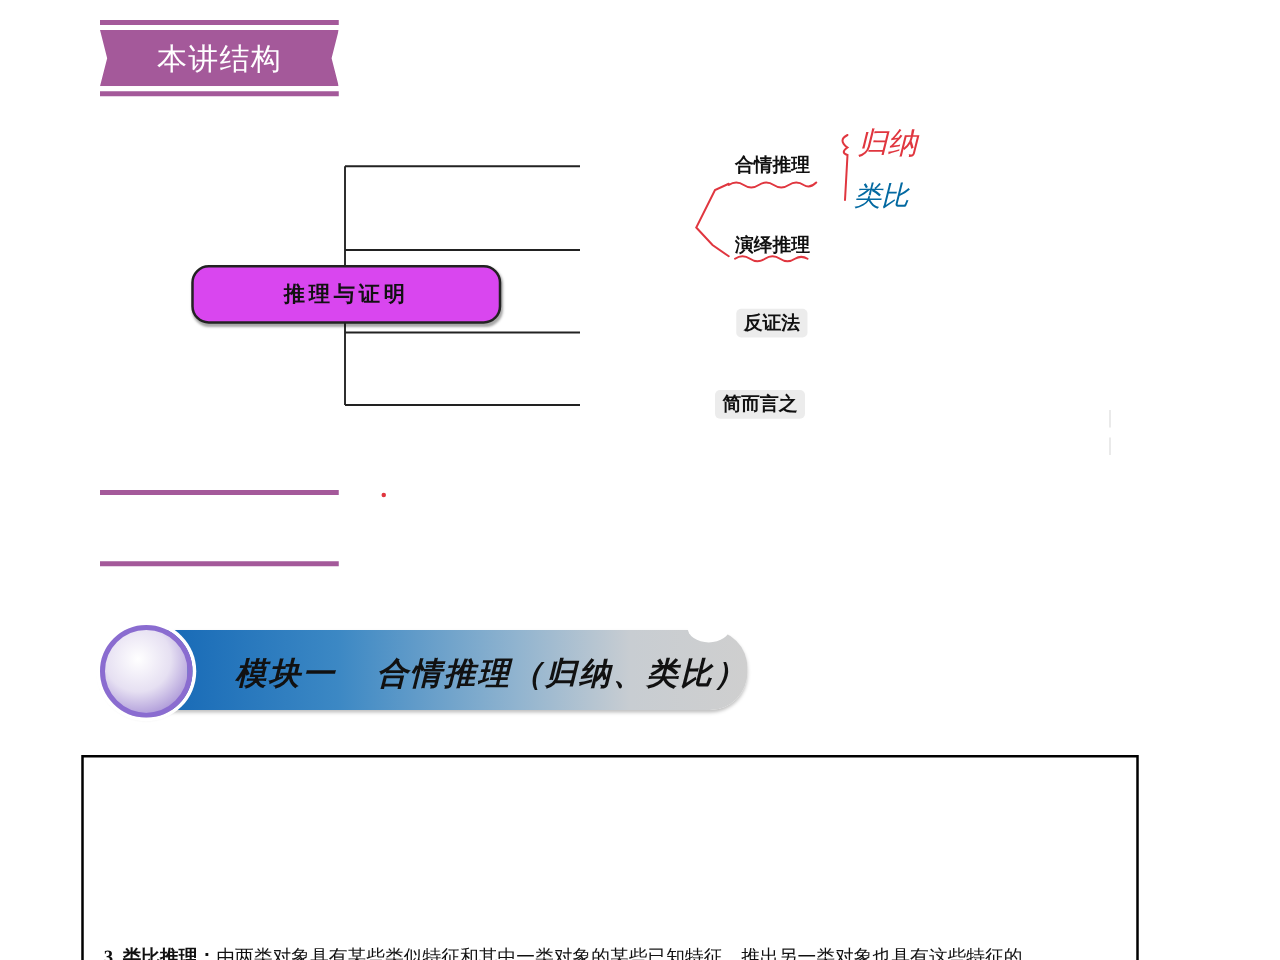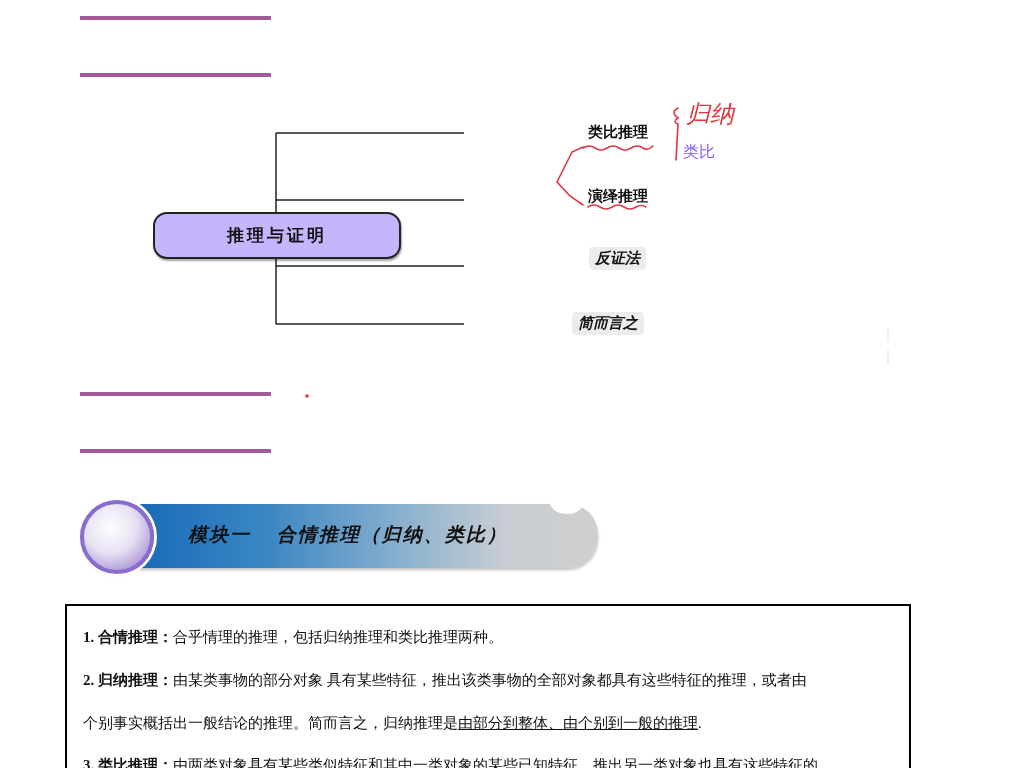--- a/index.html
+++ b/index.html
@@ -8,46 +8,49 @@
   .banner .bar{position:absolute;left:0;right:0;height:4px;background:#a4599a;}
   .banner .bar.top{top:0;}
   .banner .bar.bot{bottom:0;}
   .banner .body{position:absolute;left:0;right:0;top:8px;bottom:8px;background:#a4599a;
     clip-path:polygon(0 0,100% 0,97% 50%,100% 100%,0 100%,3% 50%);
     display:flex;align-items:center;justify-content:center;}
   .banner .body span{color:#ffffff;font-size:24px;letter-spacing:1px;font-family:"DejaVu Sans",sans-serif;}
 
   .mindmap-lines{position:absolute;left:0;top:0;}
   .center-node{position:absolute;left:153px;top:212px;width:244px;height:43px;border:2px solid #222;border-radius:14px;
-    background:#c4b5fd;box-shadow:1px 2px 2px rgba(0,0,0,.35);display:flex;align-items:center;justify-content:center;}
+    background:#d946ef;box-shadow:1px 2px 2px rgba(0,0,0,.35);display:flex;align-items:center;justify-content:center;}
   .center-node span{font-family:"DejaVu Serif",serif;font-weight:bold;font-size:17px;letter-spacing:3px;color:#111;}
   .branch{position:absolute;font-weight:bold;font-size:15px;color:#111;font-family:"DejaVu Sans",sans-serif;}
-  .branch.smudge{background:rgba(200,200,200,.35);padding:2px 6px;border-radius:4px;font-style:italic;}
+  .branch.smudge{background:rgba(200,200,200,.35);padding:2px 6px;border-radius:4px;}
 
   .module{position:absolute;left:80px;top:500px;width:520px;height:74px;}
   .module .ribbon{position:absolute;left:50px;top:4px;width:468px;height:64px;border-radius:0 30px 30px 0;
     background:linear-gradient(90deg,#1669b6 0%,#3c88c4 30%,#8fb3cf 60%,#c8cdd2 80%,#cfcfcf 100%);
     box-shadow:0 2px 3px rgba(0,0,0,.25);}
   .module .notch{position:absolute;left:470px;top:-10px;width:34px;height:24px;border-radius:50%;background:#fff;}
   .module .circle{position:absolute;left:0;top:0;width:74px;height:74px;border-radius:50%;
     background:radial-gradient(circle at 40% 35%,#ffffff 0%,#e6e0f2 45%,#b5a3dc 75%,#7a5ac4 100%);
     border:4px solid #8a6cd0;box-sizing:border-box;box-shadow:0 0 0 3px #fff,0 1px 3px rgba(0,0,0,.3);}
   .module .title{position:absolute;left:108px;top:22px;font-family:"DejaVu Serif",serif;font-weight:bold;font-style:italic;
-    font-size:19px;color:#111;letter-spacing:2px;white-space:pre;}
+    font-size:25px;color:#111;letter-spacing:2px;white-space:pre;}
 
   .defbox{position:absolute;left:65px;top:604px;width:846px;height:180px;border:2px solid #000;box-sizing:border-box;}
   .defline{position:absolute;left:16px;font-family:"Liberation Serif","DejaVu Serif",serif;font-size:15px;color:#111;white-space:nowrap;}
   .defline b{font-weight:bold;}
   .defline u{text-decoration:underline;}
 </style>
 </head>
 <body>
 
 <div class="banner" style="top:16px;">
   <div class="bar top"></div>
+  <div class="body">
+    <span>本讲结构</span>
+  </div>
   <div class="bar bot"></div>
 </div>
 
 <svg class="mindmap-lines" width="1024" height="400">
   <g stroke="#222" stroke-width="1.5" fill="none">
     <line x1="276" y1="133" x2="276" y2="324"></line>
     <line x1="276" y1="133" x2="464" y2="133"></line>
     <line x1="276" y1="200" x2="464" y2="200"></line>
     <line x1="276" y1="266" x2="464" y2="266"></line>
     <line x1="276" y1="324" x2="464" y2="324"></line>
@@ -71,49 +74,38 @@
   <g stroke="#ddd" stroke-width="1">
     <line x1="888" y1="328" x2="888" y2="342"></line>
     <line x1="888" y1="350" x2="888" y2="364"></line>
   </g>
 </svg>
 
 <div class="center-node">
   <span>推理与证明</span>
 </div>
 
-<div class="branch" style="left:588px;top:123px;">类比推理</div>
+<div class="branch" style="left:588px;top:123px;">合情推理</div>
 <div class="branch" style="left:588px;top:187px;text-align:center;">演绎推理</div>
 <div class="branch smudge" style="left:589px;top:247px;">反证法</div>
 <div class="branch smudge" style="left:572px;top:312px;">简而言之</div>
 
 <div style="position:absolute;left:686px;top:98px;color:#e0363f;font-size:24px;font-style:italic;font-family:'DejaVu Sans',sans-serif;">归纳</div>
-<div style="position:absolute;left:683px;top:142px;color:#8b5cf6;font-size:16px;font-family:'DejaVu Sans',sans-serif;">类比</div>
+<div style="position:absolute;left:683px;top:142px;color:#0369a1;font-size:22px;font-style:italic;font-family:'DejaVu Sans',sans-serif;">类比</div>
 
 <div class="banner" style="top:392px;">
   <div class="bar top"></div>
   <div class="bar bot"></div>
 </div>
 
 <div class="module">
   <div class="ribbon"></div>
   <div class="notch"></div>
   <div class="circle"></div>
   <div class="title">模块一   合情推理（归纳、类比）</div>
 </div>
 
 <div class="defbox">
-  <div class="defline" style="top:22px;">
-    <b>1.</b>
-    <b>合情推理：</b><span>合乎情理的推理，包括归纳推理和类比推理两种。</span>
-  </div>
-  <div class="defline" style="top:65px;">
-    <b>2.</b>
-    <b>归纳推理：</b><span>由某类事物的部分对象 具有某些特征，推出该类事物的全部对象都具有这些特征的推理，或者由</span>
-  </div>
-  <div class="defline" style="top:108px;">
-    <span>个别事实概括出一般结论的推理。简而言之，归纳推理是</span><u>由部分到整体、由个别到一般的推理</u><span>.</span>
-  </div>
   <div class="defline" style="top:150px;">
     <b>3.</b>
     <b>类比推理：</b><span>由两类对象具有某些类似特征和其中一类对象的某些已知特征，推出另一类对象也具有这些特征的</span>
   </div>
 </div>
 
 </body></html>

